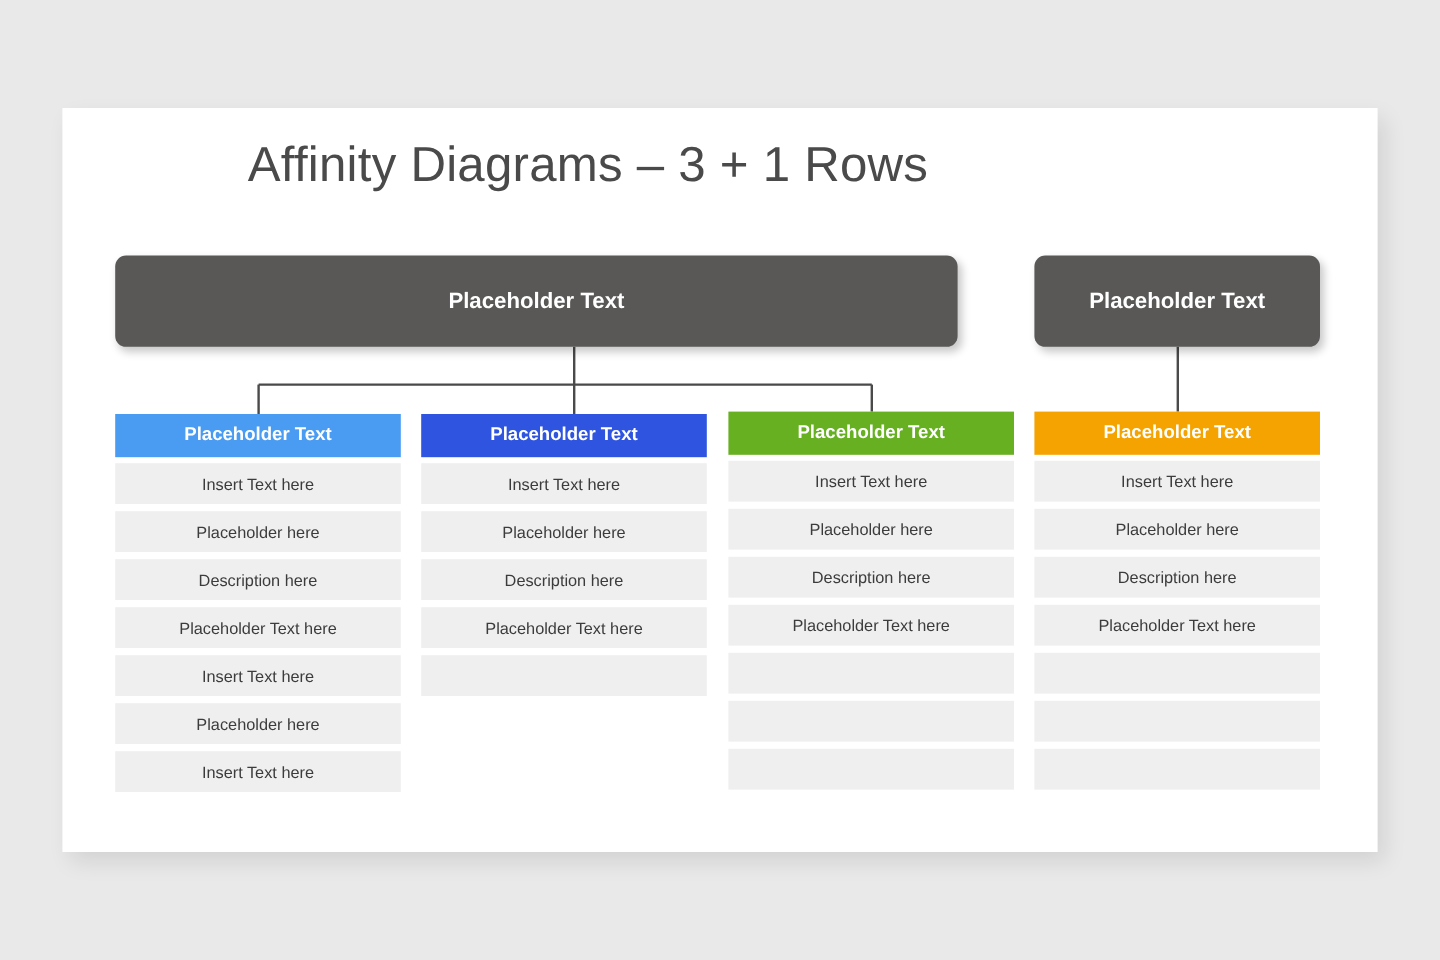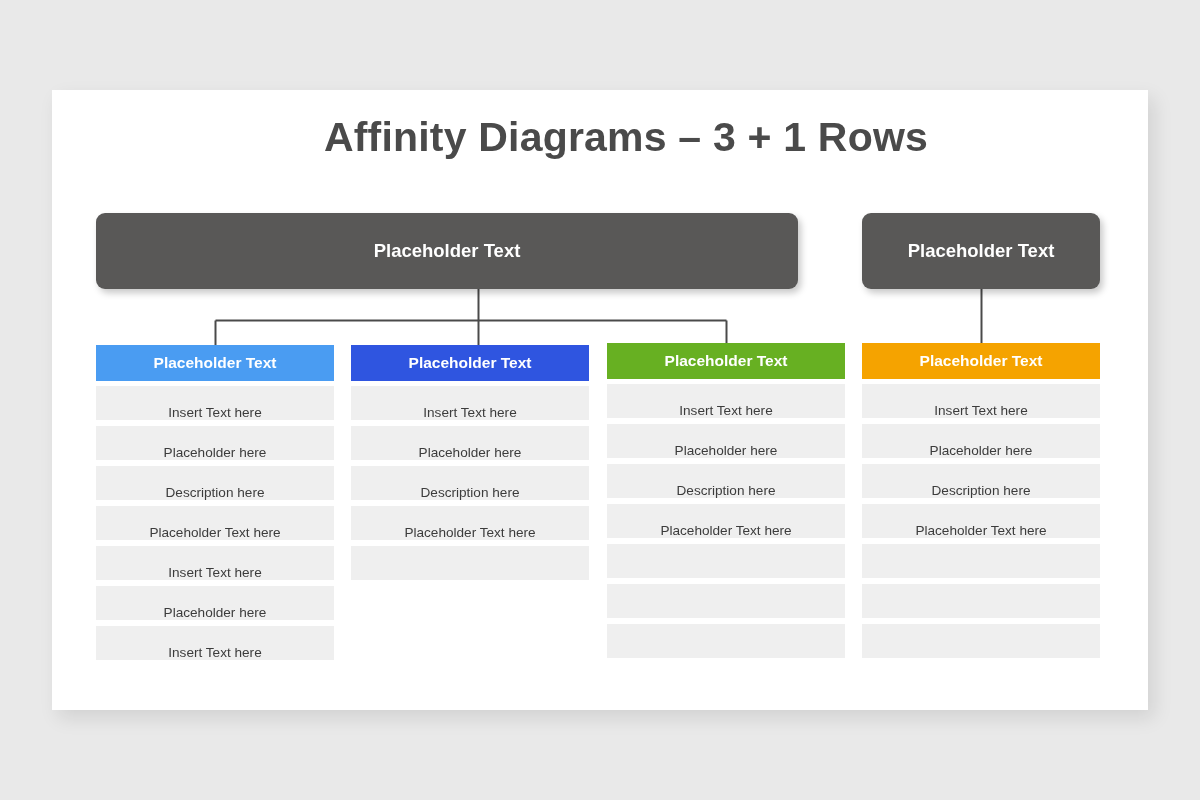--- a/index.html
+++ b/index.html
@@ -25,23 +25,23 @@
     background: #ffffff;
     box-shadow: 6px 8px 18px rgba(0,0,0,0.10);
   }
 
   
   #title {
     position: absolute;
     left: 0;
     top: 24px;
     width: 876px;
-    text-align: right;
+    text-align: center;
     font-size: 41px;
-    font-weight: 700;
+    font-weight: 400;
     color: #4a4a4a;
     letter-spacing: 0.2px;
     white-space: nowrap;
   }
   #subtitle {
     position: absolute;
     left: 0;
     top: 78px;
     width: 1096px;
     text-align: center;
@@ -105,21 +105,21 @@
     color: #ffffff;
     font-size: 15.5px;
     font-weight: bold;
     margin-bottom: 5px;
     white-space: nowrap;
   }
   .col-row {
     height: 34px;
     background: #efefef;
     display: flex;
-    align-items: flex-end;
+    align-items: center;
     justify-content: center;
     color: #3c3c3c;
     font-size: 13.6px;
     font-weight: 400;
     margin-bottom: 6px;
     white-space: nowrap;
   }
 </style>
 </head>
 <body>

